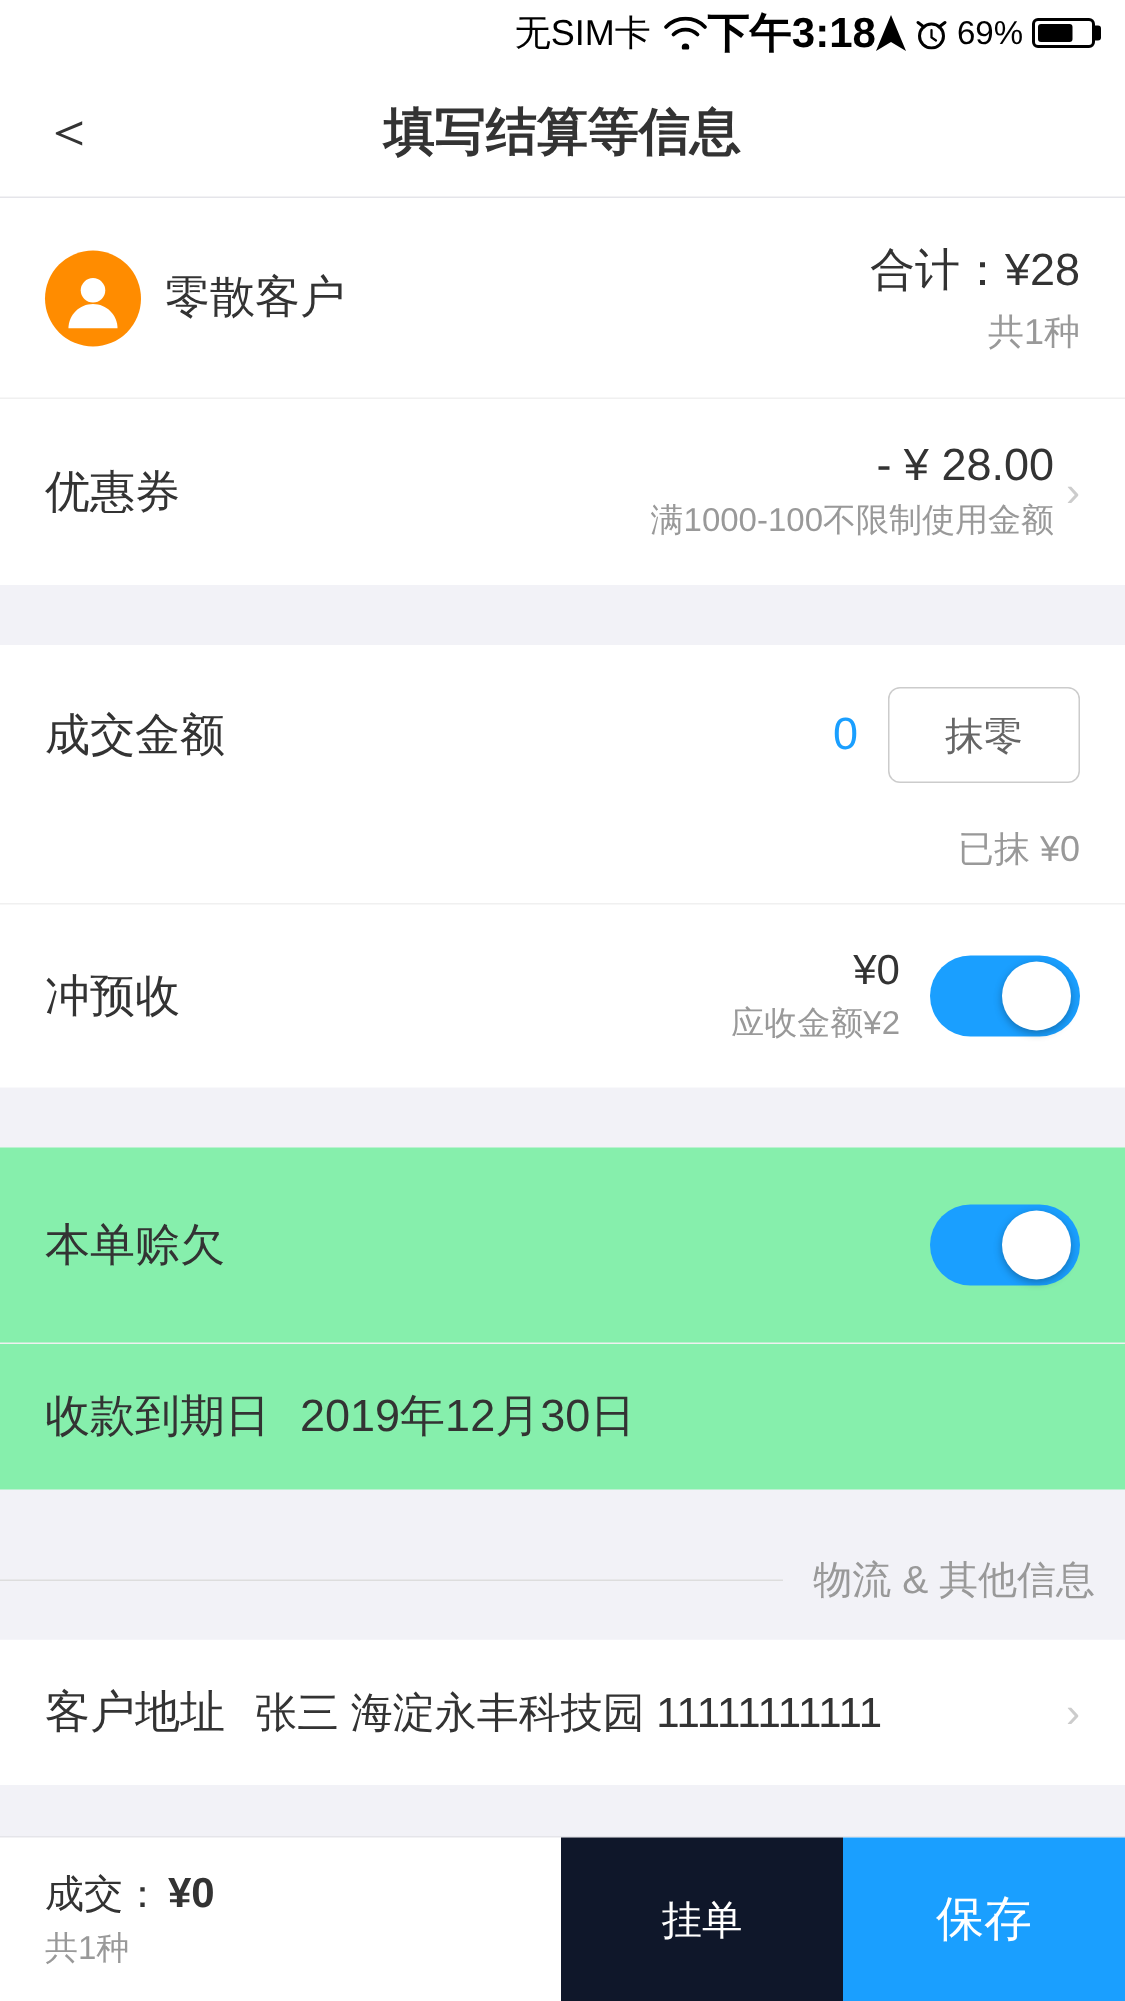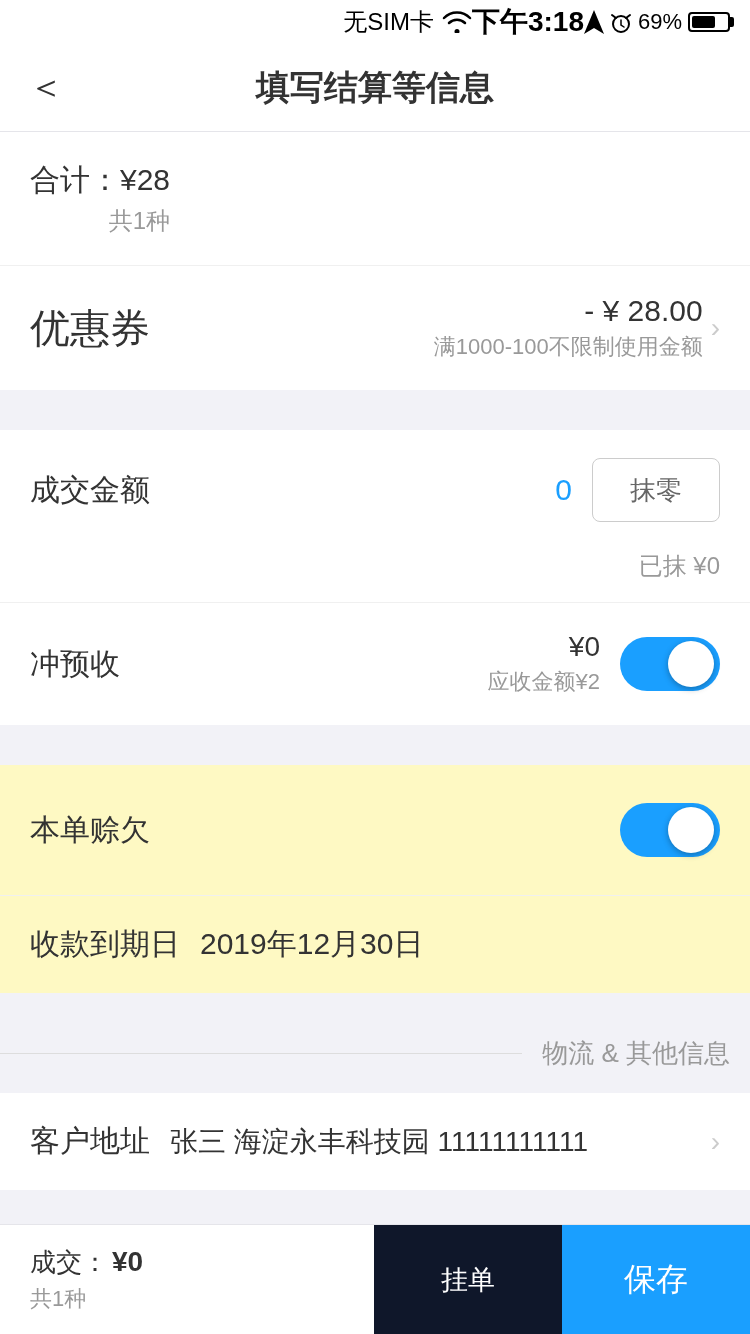--- a/index.html
+++ b/index.html
@@ -117,21 +117,21 @@
     .total-count { font-size: 24px; color: #999; margin-top: 4px; }
 
     
     .coupon-row {
       display: flex;
       align-items: center;
       justify-content: space-between;
       padding: 28px 30px;
       border-top: 1px solid #f0f0f0;
     }
-    .coupon-label { font-size: 40px; color: #333; }
+    .coupon-label { font-size: 30px; color: #333; }
     .coupon-right { display: flex; align-items: center; gap: 8px; }
     .coupon-discount { font-size: 30px; color: #333; text-align: right; }
     .coupon-note { font-size: 22px; color: #999; margin-top: 4px; }
     .chevron-icon { font-size: 28px; color: #ccc; }
 
     
     .divider-section {
       height: 20px;
       background: #f2f2f7;
     }
@@ -200,21 +200,21 @@
       background: #fff;
       border-radius: 50%;
       position: absolute;
       top: 4px;
       right: 6px;
       box-shadow: 0 2px 6px rgba(0,0,0,0.3);
     }
 
     
     .credit-section {
-      background: #fef9c3;
+      background: #86efac;
       margin-bottom: 0;
     }
     .credit-row {
       display: flex;
       align-items: center;
       justify-content: space-between;
       padding: 38px 30px;
     }
     .credit-label { font-size: 30px; color: #333; }
 
@@ -344,20 +344,29 @@
 
 <div class="nav-bar">
   <span class="nav-back">＜</span>
   <span class="nav-title">填写结算等信息</span>
 </div>
 
 <div class="content">
 
   <div class="section">
     <div class="customer-row">
+      <div class="customer-left">
+        <div class="avatar">
+          <svg width="44" height="44" viewBox="0 0 44 44" fill="none">
+            <circle cx="22" cy="16" r="9" fill="#fff"></circle>
+            <path d="M4 44c0-9.94 8.06-18 18-18s18 8.06 18 18" fill="#fff"></path>
+          </svg>
+        </div>
+        <span class="customer-name">零散客户</span>
+      </div>
       <div class="customer-right">
         <div class="total-price">合计：¥28</div>
         <div class="total-count">共1种</div>
       </div>
     </div>
 
     <div class="coupon-row">
       <span class="coupon-label">优惠券</span>
       <div class="coupon-right">
         <div>

